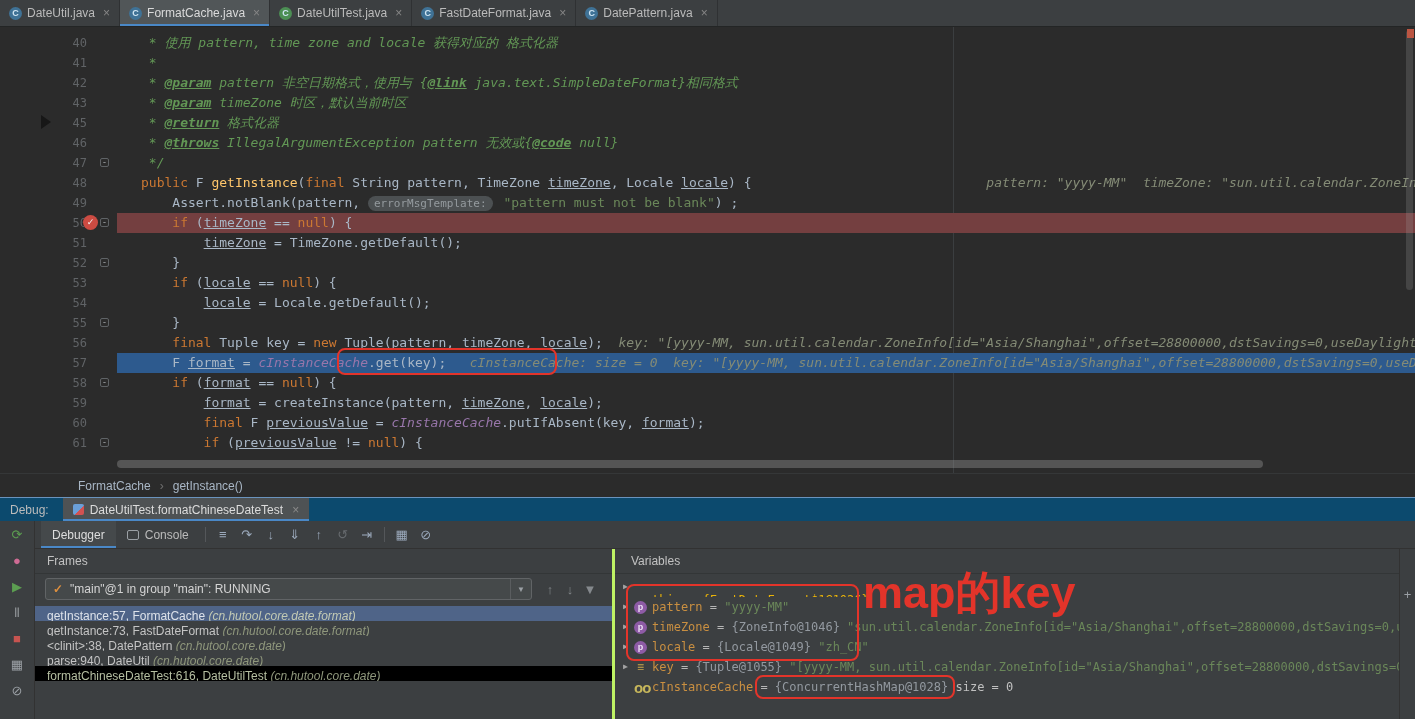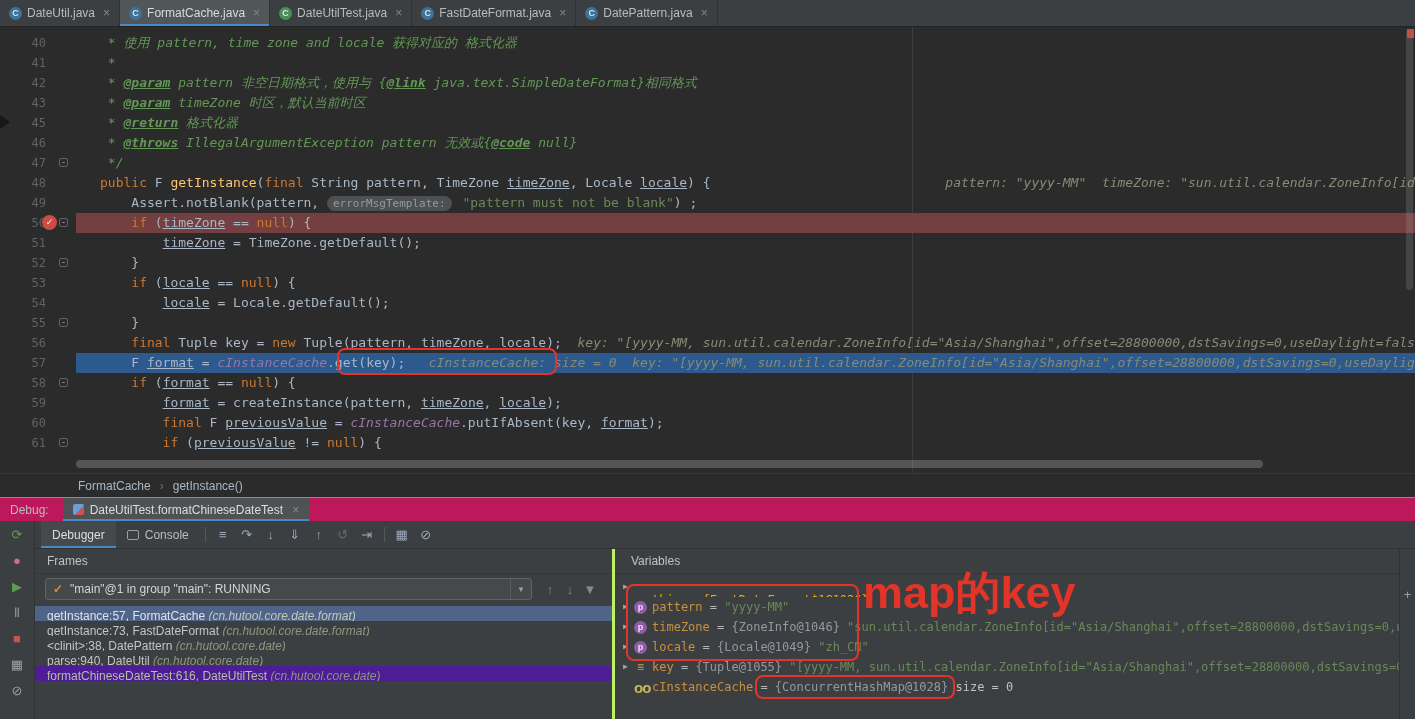--- a/index.html
+++ b/index.html
@@ -11,21 +11,21 @@
   .tab { display:flex; align-items:center; gap:5px; padding:0 9px; font-size:12px; color:#bbbbbb;
          border-right:1px solid #2f3133; position:relative; cursor:default; }
   .tab.active { background:#515658; color:#dadada; }
   .tab.active::after { content:""; position:absolute; left:0; right:0; bottom:0; height:2px; background:#4a88c7; }
   .cicon { width:13px; height:13px; border-radius:50%; background:#3f7296; color:#cfe4f2;
            font:bold 9px/13px "Liberation Sans",sans-serif; text-align:center; flex:none; }
   .cicon.test { background:#4c8f54; }
   .tclose { color:#868686; font-size:12px; margin-left:3px; }
 
   
-  .editor { position:relative; height:446px; font:13px/20px "DejaVu Sans Mono", monospace; padding-top:6px; }
+  .editor { position:relative; height:446px; font:13px/20px "DejaVu Sans Mono", monospace; padding-top:6px;margin-left:41px; }
   .guide { position:absolute; left:912px; top:0; bottom:0; width:1px; background:#3b3e40; }
   .cl { display:flex; height:20px; line-height:20px; white-space:pre; position:relative; }
   .gut { width:76px; flex:none; display:flex; color:#606366; font-size:12px; }
   .gnum { width:46px; text-align:right; }
   .gmark { flex:1; position:relative; }
   .fold { position:absolute; left:13px; top:5px; width:9px; height:9px; border:1px solid #5f6366; border-radius:2px;
           color:#a7acb0; font:9px/7px "DejaVu Sans Mono",monospace; text-align:center; }
   .bp { position:absolute; left:-4px; top:2px; width:15px; height:15px; border-radius:50%; background:#cc4b42;
         color:#f3f3f3; font:9px/15px "Liberation Sans",sans-serif; text-align:center; }
   .code { flex:1; min-width:0; overflow:hidden; padding-left:24px; color:#a9b7c6; }
@@ -48,21 +48,21 @@
   .vscroll { position:absolute; right:2px; top:3px; width:7px; height:260px; border-radius:4px;
              background:rgba(164,164,164,.22); }
   .stripe-mark { position:absolute; right:1px; top:2px; width:7px; height:9px; background:#bb5542; }
 
   
   .breadcrumb { height:24px; background:#2b2b2b; border-top:1px solid #353738; display:flex; align-items:center;
                 gap:9px; padding-left:78px; font-size:12px; color:#a9b7c6; }
   .breadcrumb .chev { color:#6e6e6e; }
 
   
-  .debug-header { height:24px; background:#be185d; border-top:1px solid #6a93bd; display:flex; align-items:stretch;
+  .debug-header { height:24px; background:#0c4a6e; border-top:1px solid #6a93bd; display:flex; align-items:stretch;
                   font-size:12px; color:#bbbbbb;text-align:center; }
   .debug-label { display:flex; align-items:center; padding:0 14px 0 10px; }
   .session-tab { display:flex; align-items:center; gap:6px; padding:0 10px; background:#4e5254; color:#dcdcdc;
                  box-shadow:inset 0 -2px 0 #4a88c7; }
   .dbg-icon { width:11px; height:11px; border-radius:2px; flex:none;
               background:linear-gradient(135deg,#6a9fd8 0 55%,#d25252 55% 100%); }
   .stclose { color:#8a8a8a; margin-left:3px; }
 
   .debug-body { display:flex; height:198px; }
   .dstrip { width:35px; background:#3c3f41; border-right:1px solid #323232; display:flex; flex-direction:column;
@@ -89,21 +89,21 @@
   .combo .chk { color:#dd8f3e; font-weight:bold; }
   .combo .txt { white-space:nowrap; overflow:hidden; }
   .combo .arr { margin-left:auto; color:#9ba0a5; font-size:8px; border-left:1px solid #5a5d5f; align-self:stretch;
                 display:flex; align-items:center; padding:0 6px; }
   .navic { color:#85898d; font-size:13px; width:20px; text-align:center; }
   .flist { margin-top:3px; font-size:12px; }
   .frow { height:15px; line-height:21px; padding-left:12px; color:#c4c4c4; white-space:nowrap; overflow:hidden; }
   .frow .pkg { font-style:italic; color:#8f977c; }
   .frow.selected { background:#4f6488; color:#dde2ea; }
   .frow.selected .pkg { color:#c3cab4; }
-  .frow.test { background:#4c1d95; color:#b6bfa2; }
+  .frow.test { background:#000000; color:#b6bfa2; }
 
   .vars { flex:1; background:#3c3f41; display:flex; flex-direction:column; min-width:0; border-right:1px solid #323232; }
   .vlist { padding-top:3px; font:12px/20px "DejaVu Sans Mono", monospace; }
   .vrow { height:20px; display:flex; align-items:center; padding-left:8px; white-space:pre; overflow:hidden; }
   .tri { width:11px; color:#a2a2a2; font-size:8px; flex:none; }
   .tri.hid { visibility:hidden; }
   .vicon { width:13px; height:13px; flex:none; margin-right:5px; border-radius:50%; text-align:center;
            font:bold 9px/13px "Liberation Sans",sans-serif; }
   .vicon.p { background:#8e5ba6; color:#ecdff4; }
   .vicon.v { color:#c8a64a; font-size:12px; line-height:12px; }

